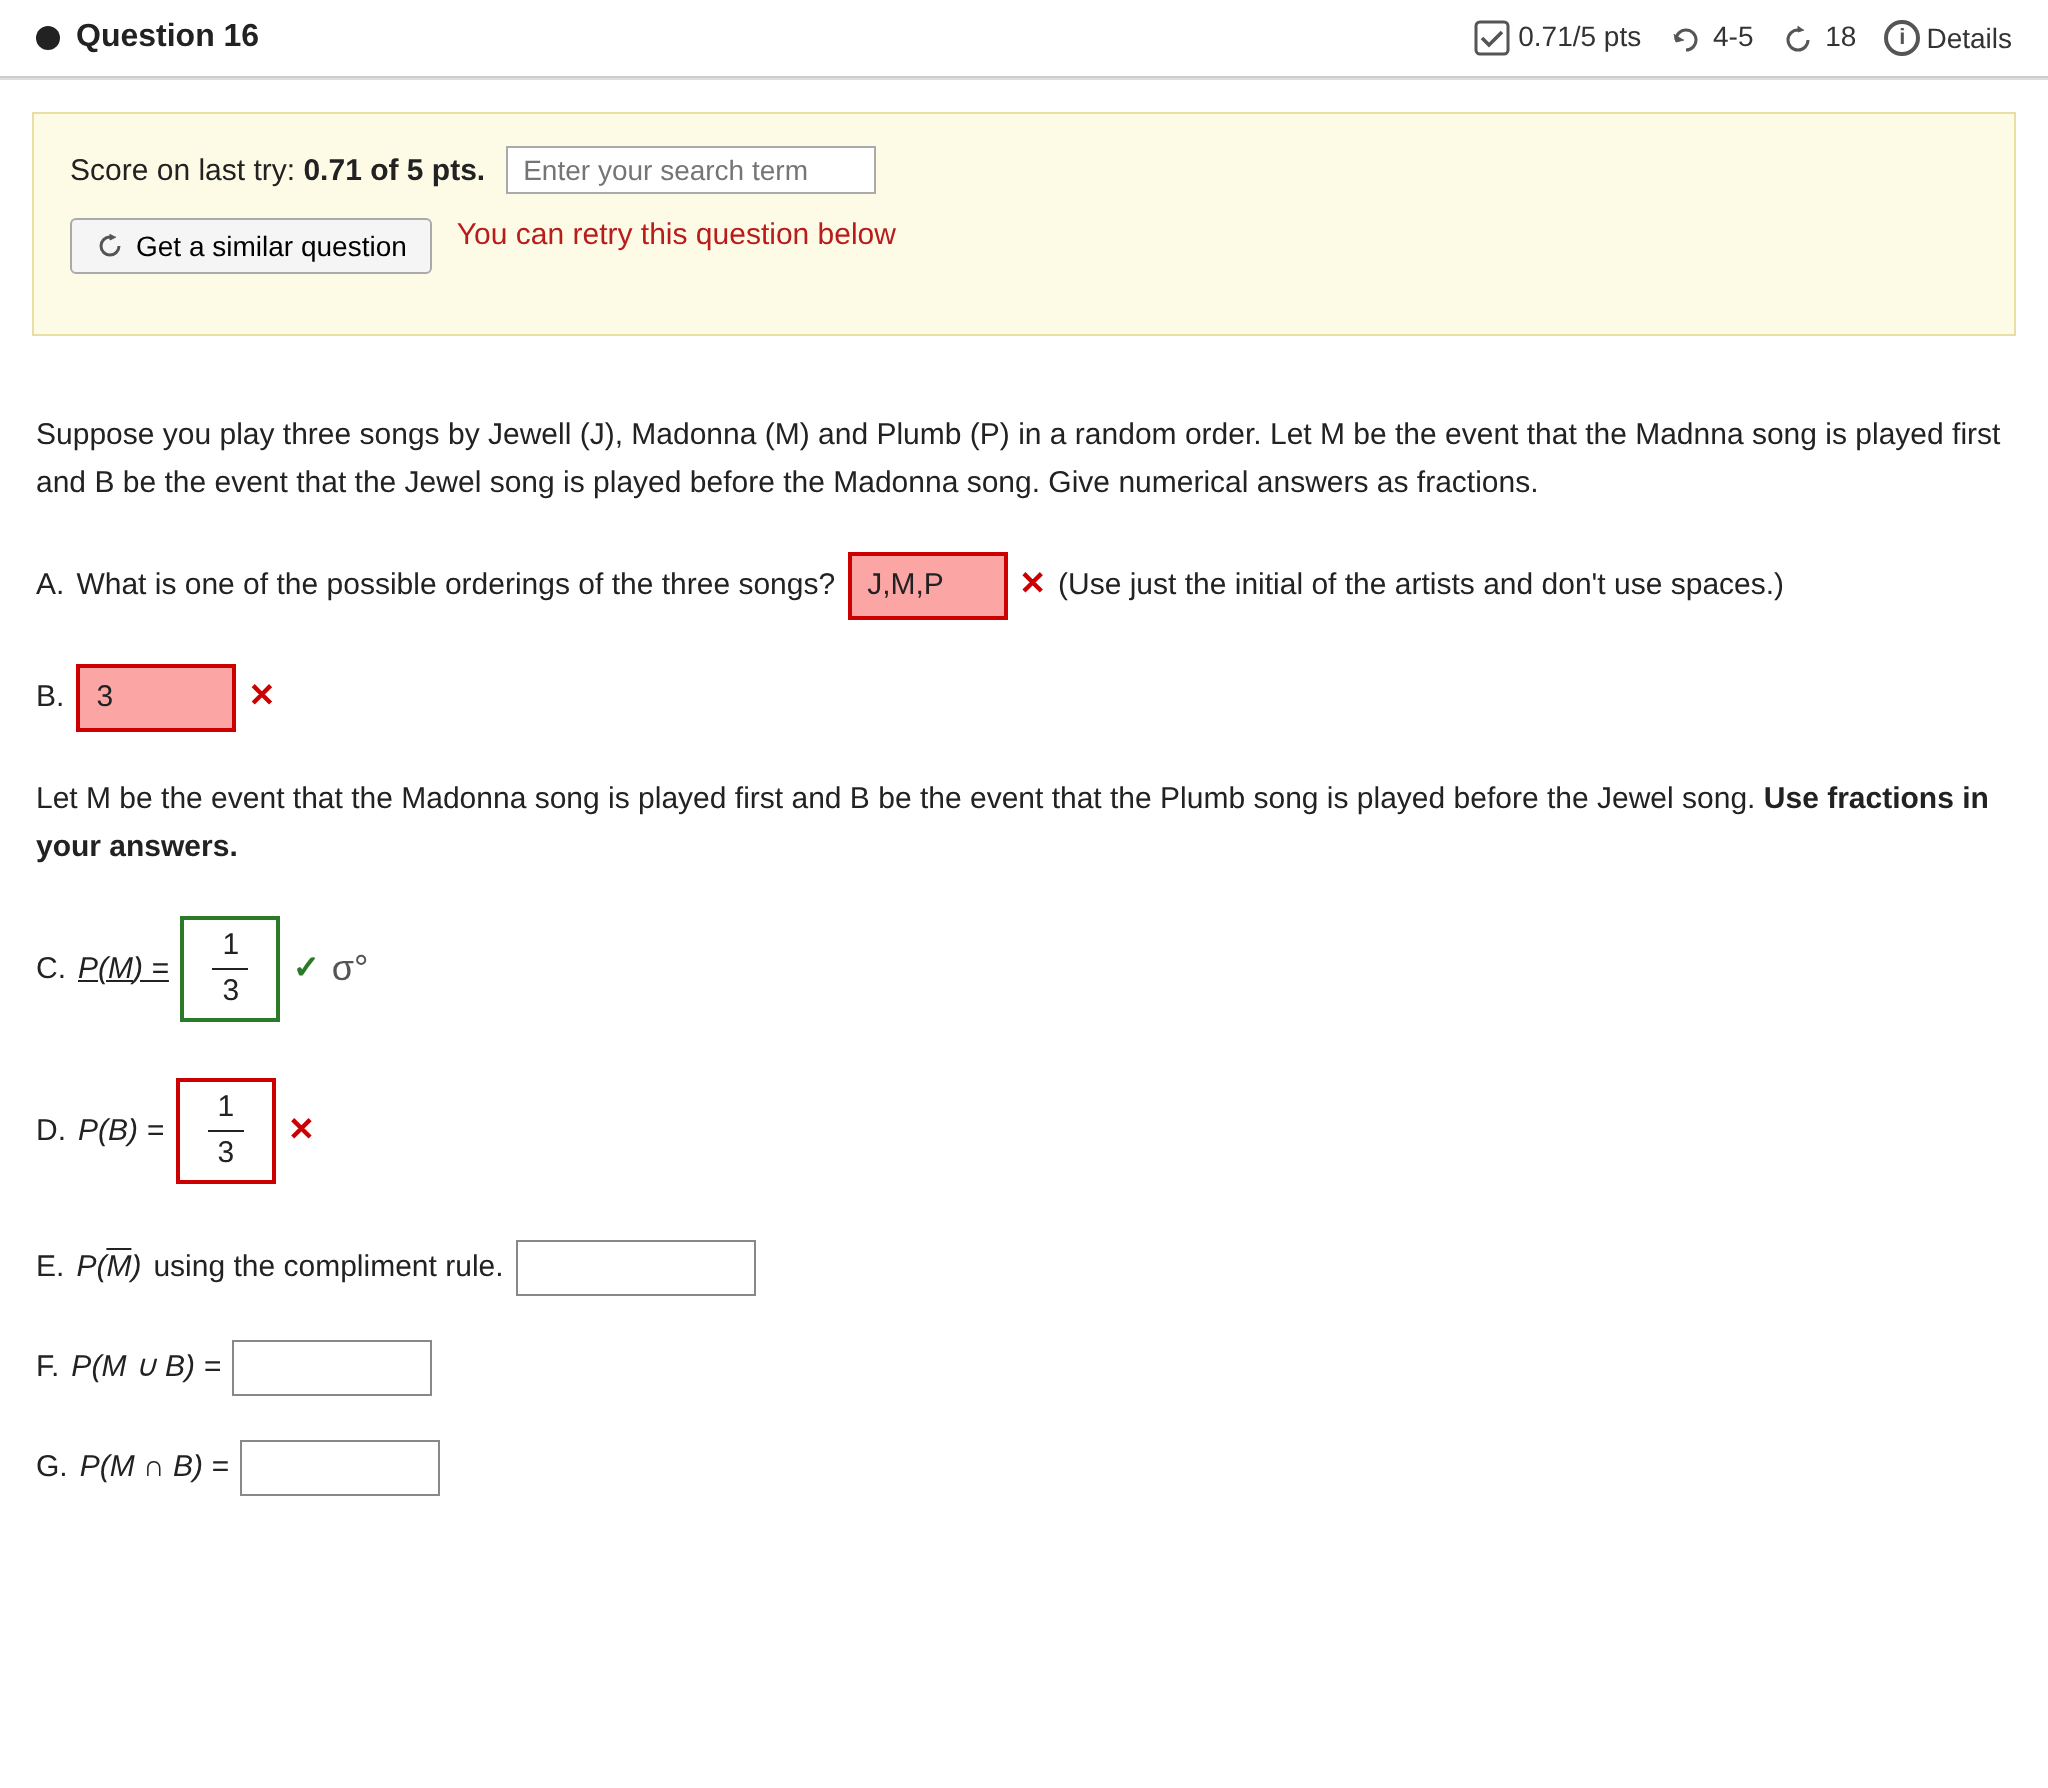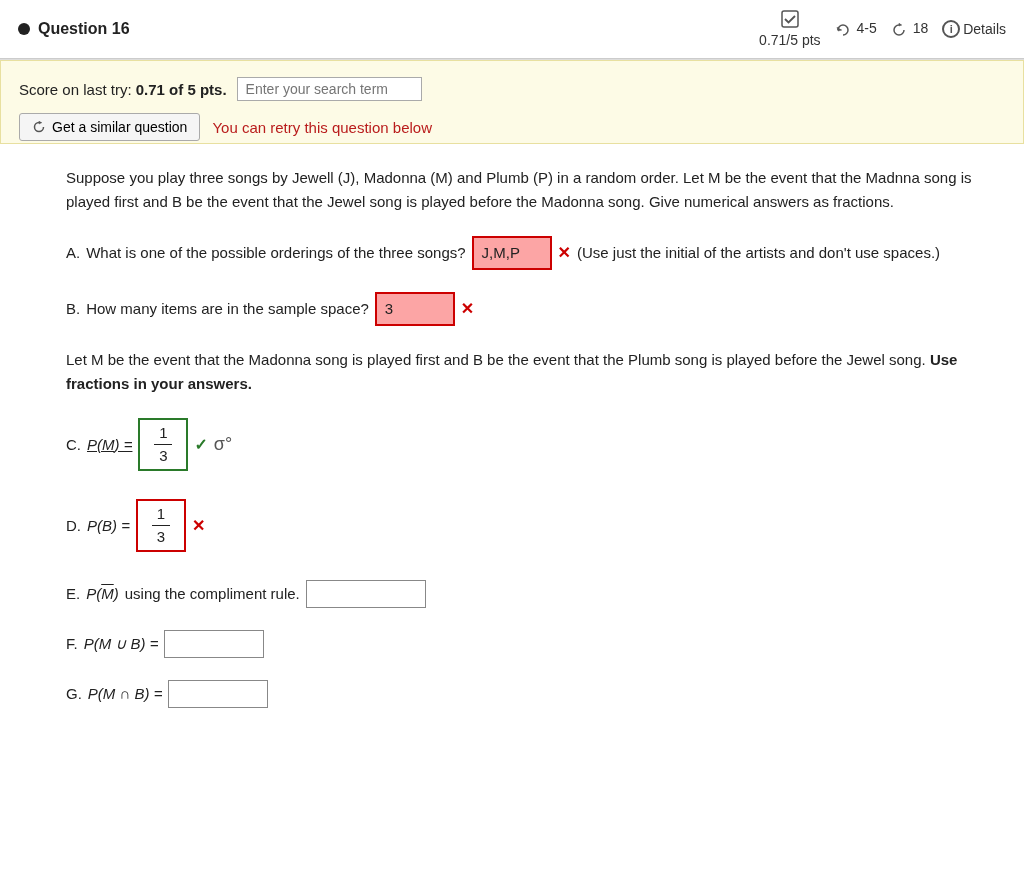--- a/index.html
+++ b/index.html
@@ -35,41 +35,41 @@
       display: inline-block;
     }
     .header-right {
       display: flex;
       align-items: center;
       gap: 14px;
       font-size: 14px;
       color: #333;
     }
     .header-right .pts {
-      display: flex; align-items: center; gap: 4px; flex-direction: column;
+      display: flex; align-items: flex-start; gap: 4px;
     }
     .details-link {
       color: #333;
       text-decoration: none;
       display: flex; align-items: center; gap: 3px;
     }
     .info-icon {
       width: 18px; height: 18px;
       border: 2px solid #555;
       border-radius: 50%;
       display: inline-flex; align-items: center; justify-content: center;
       font-size: 11px; font-weight: bold; color: #555;
     }
 
     
     .score-banner {
       background: #fdfbe6;
       border: 1px solid #e8e0a0;
-      padding: 16px 18px 2px 18px;
-      margin: 0;
+      padding: 16px 18px 30px 18px;
+      margin: 16px;
     }
     .score-line {
       display: flex;
       align-items: center;
       gap: 10px;
       margin-bottom: 12px;
       font-size: 15px;
     }
     .search-input {
       border: 1px solid #aaa;
@@ -91,21 +91,20 @@
       border-radius: 3px;
     }
     .retry-text {
       font-size: 15px;
       color: #b91c1c;
     }
 
     
     .main {
       padding: 22px 18px 30px 18px;
-      margin-left: 48px;
     }
     .question-text {
       font-size: 15px;
       line-height: 1.6;
       margin-bottom: 22px;
     }
 
     
     .part {
       margin-bottom: 22px;
@@ -200,21 +199,20 @@
     
     .divider {
       border: none;
       border-top: 1px solid #ddd;
       margin: 0;
     }
 
     
     .retry-row {
       display: flex;
-      align-items: center;
       gap: 12px;
     }
   </style>
 </head>
 <body>
 
 <div class="header">
   <div class="header-left">
     <span class="header-dot"></span>
     <span>Question 16</span>
@@ -285,21 +283,20 @@
       <span>What is one of the possible orderings of the three songs?</span>
       <span class="answer-box incorrect">J,M,P</span>
       <span class="mark-x">✕</span>
       <span>(Use just the initial of the artists and don't use spaces.)</span>
     </div>
   </div>
 
   <div class="part">
     <div class="part-inline">
       <span>B.</span>
-      <span>How many items are in the sample space?</span>
       <span class="answer-box incorrect">3</span>
       <span class="mark-x">✕</span>
     </div>
   </div>
 
   <div class="part">
     <span>Let M be the event that the Madonna song is played first and B be the event that the Plumb song is played before the Jewel song.</span>
     <strong>Use fractions in your answers.</strong>
   </div>
 

